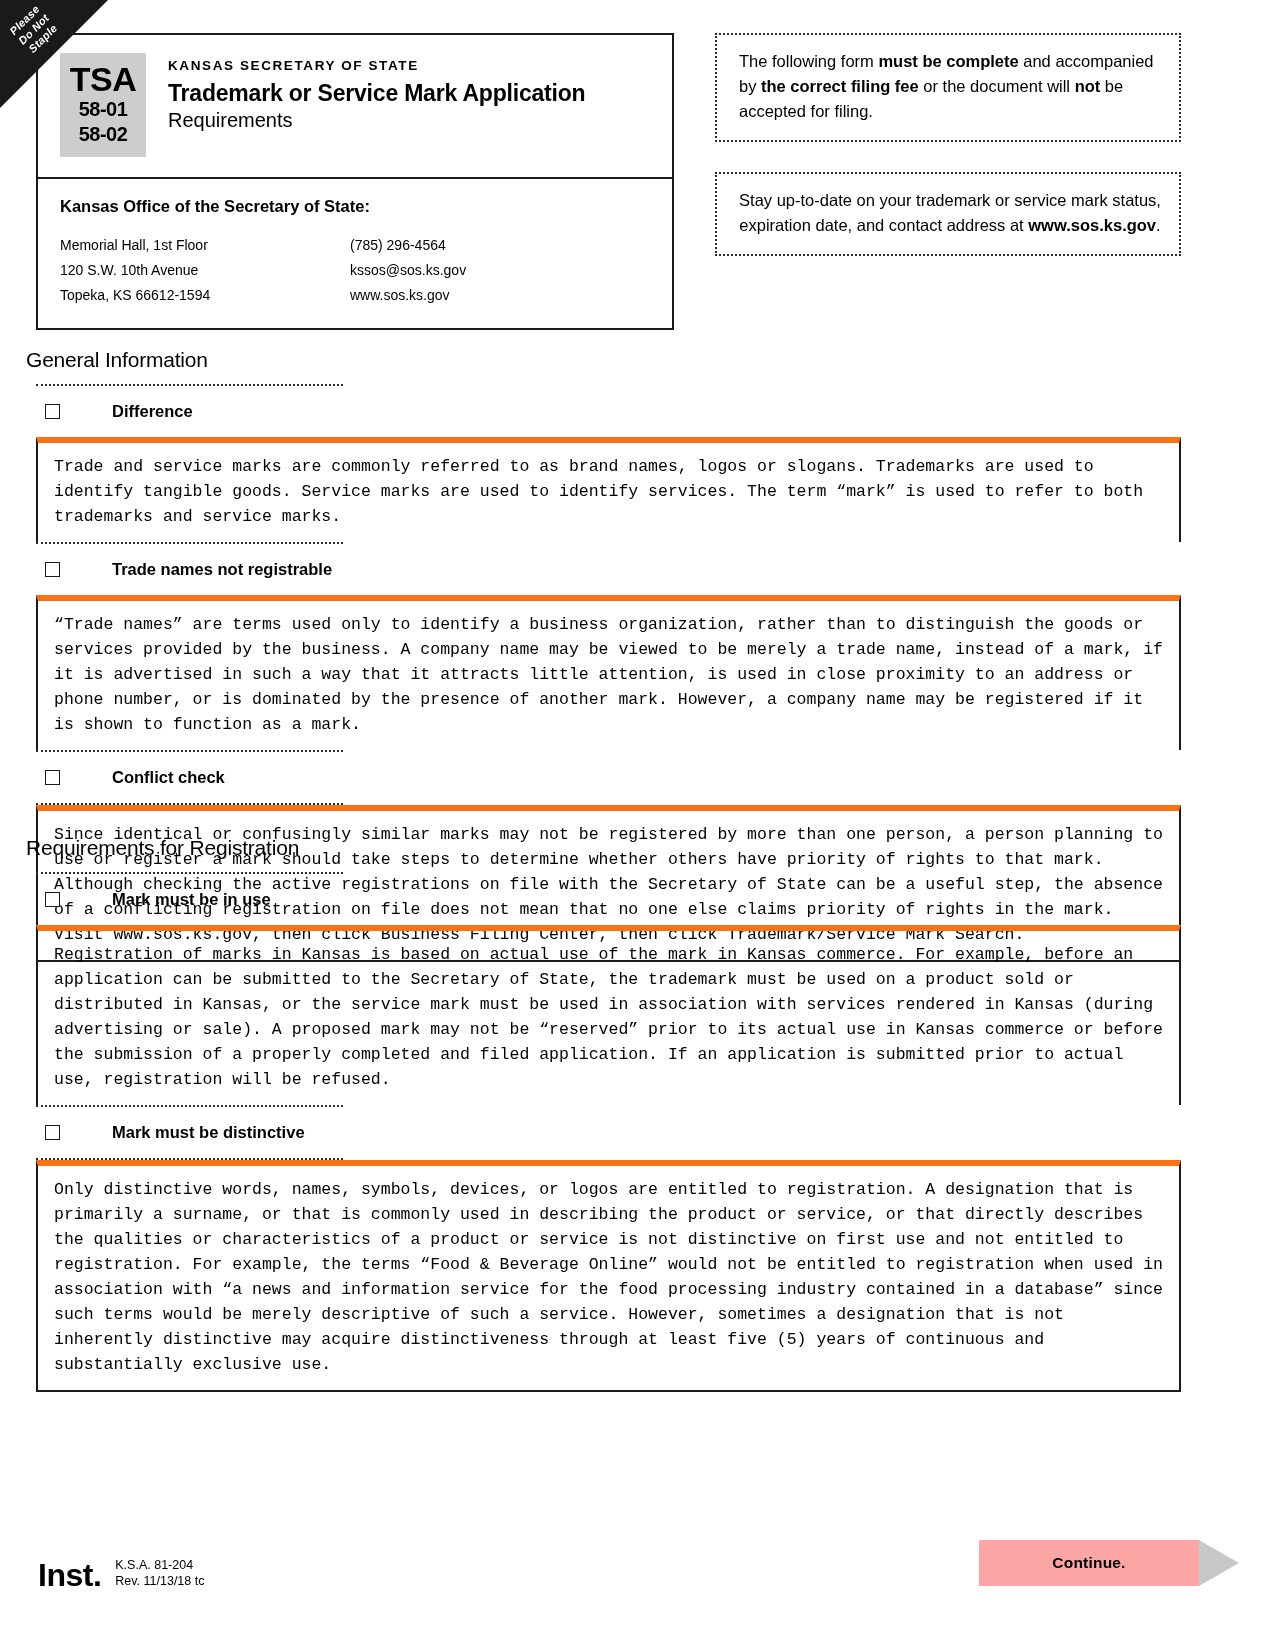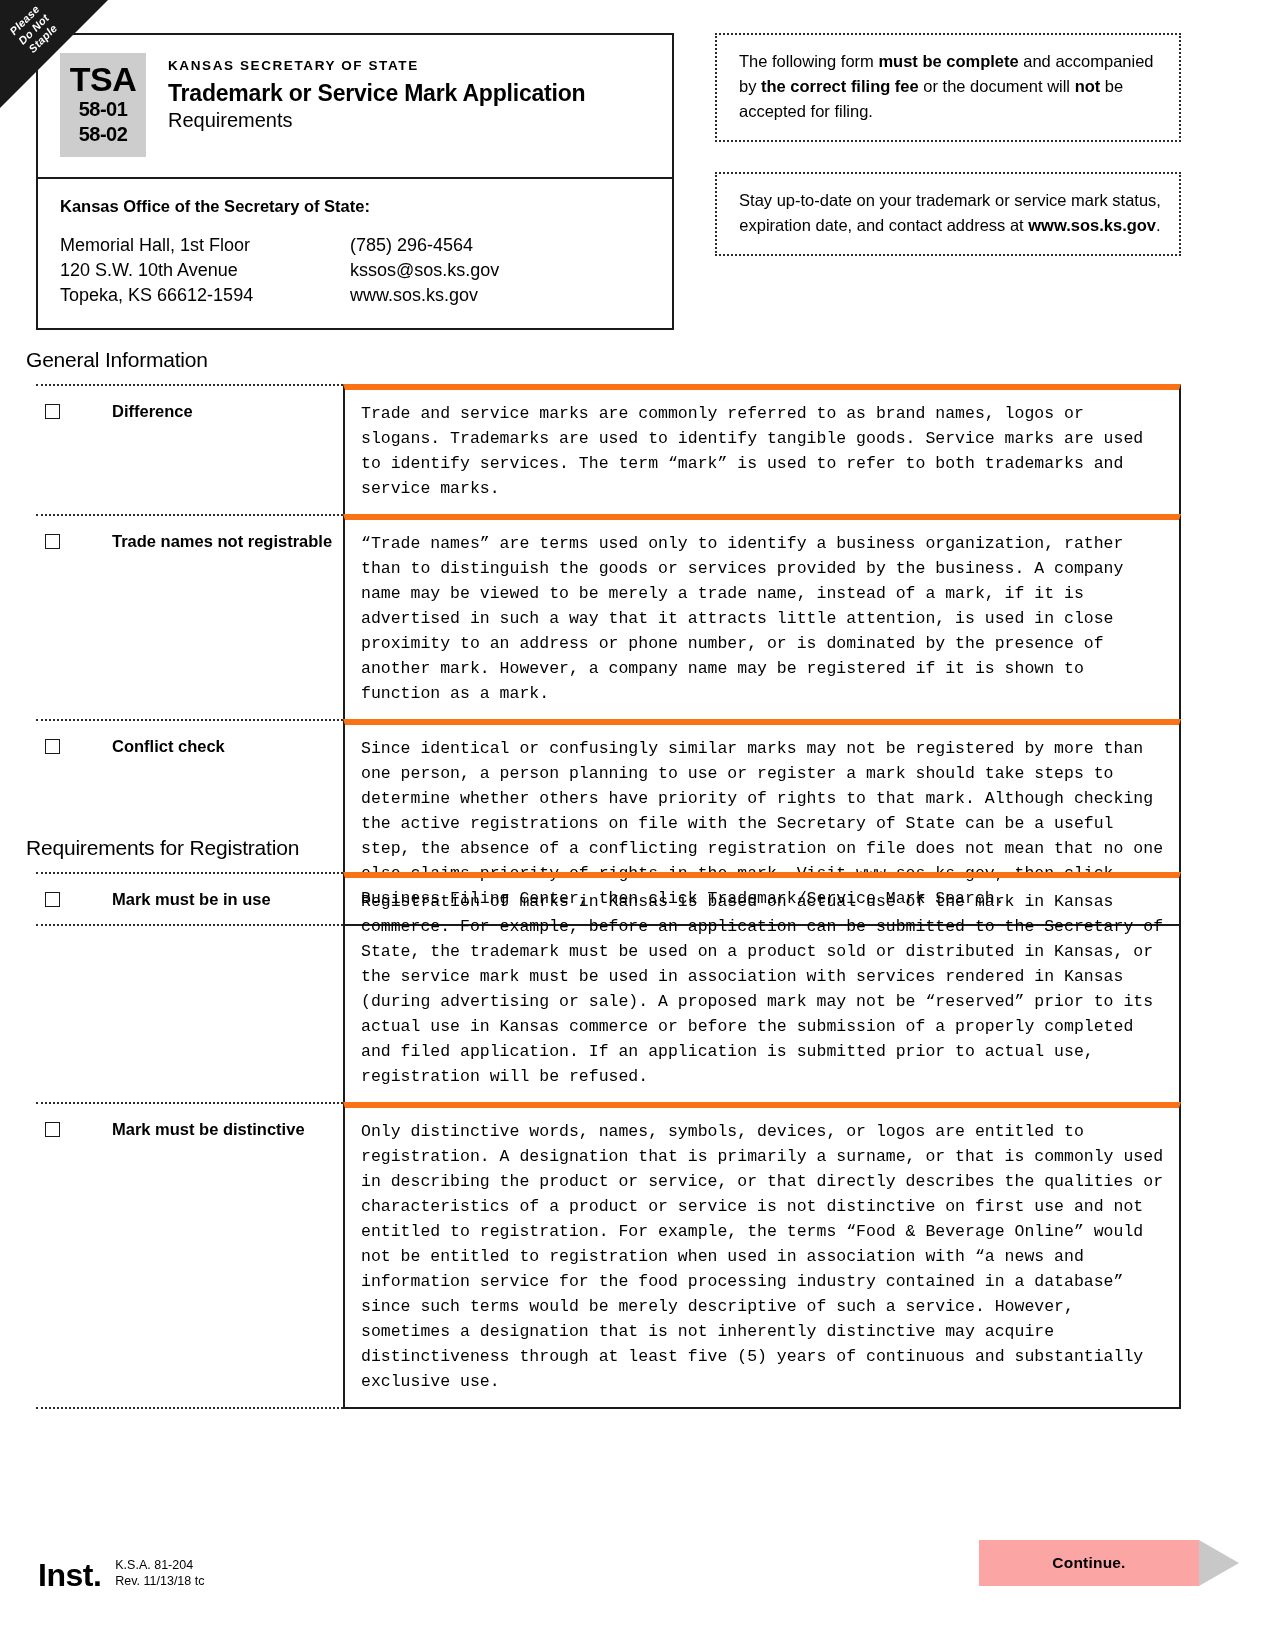--- a/index.html
+++ b/index.html
@@ -125,21 +125,21 @@
     padding: 16px 22px 20px 22px;
   }
   .office-heading {
     font-size: 16.5px;
     font-weight: bold;
     line-height: 22px;
     margin-bottom: 16px;
   }
   .office-cols {
     display: flex;
-    font-size: 18px;
+    font-size: 14px;
     line-height: 25px;
     margin-top: 8px;
   }
   .office-cols .col1 { width: 290px; }
   .office-cols .col2 { width: 300px; }
 
   .header-right {
     margin-left: 28px;
     width: 476px;
   }
@@ -165,20 +165,21 @@
   
   .itable {
     position: absolute;
     left: 36px;
     width: 1145px;
     box-sizing: border-box;
   }
   .irow {
     display: flex;
     align-items: stretch;
+    flex-direction: column;
   }
   .ilabel {
     width: 307px;
     box-sizing: border-box;
     border-top: 2px dotted #2b2b2b;
     padding: 12px 10px 14px 4px;
     display: flex;
     align-items: flex-start;
   }
   .irow:last-child .ilabel { border-bottom: 2px dotted #2b2b2b; }

